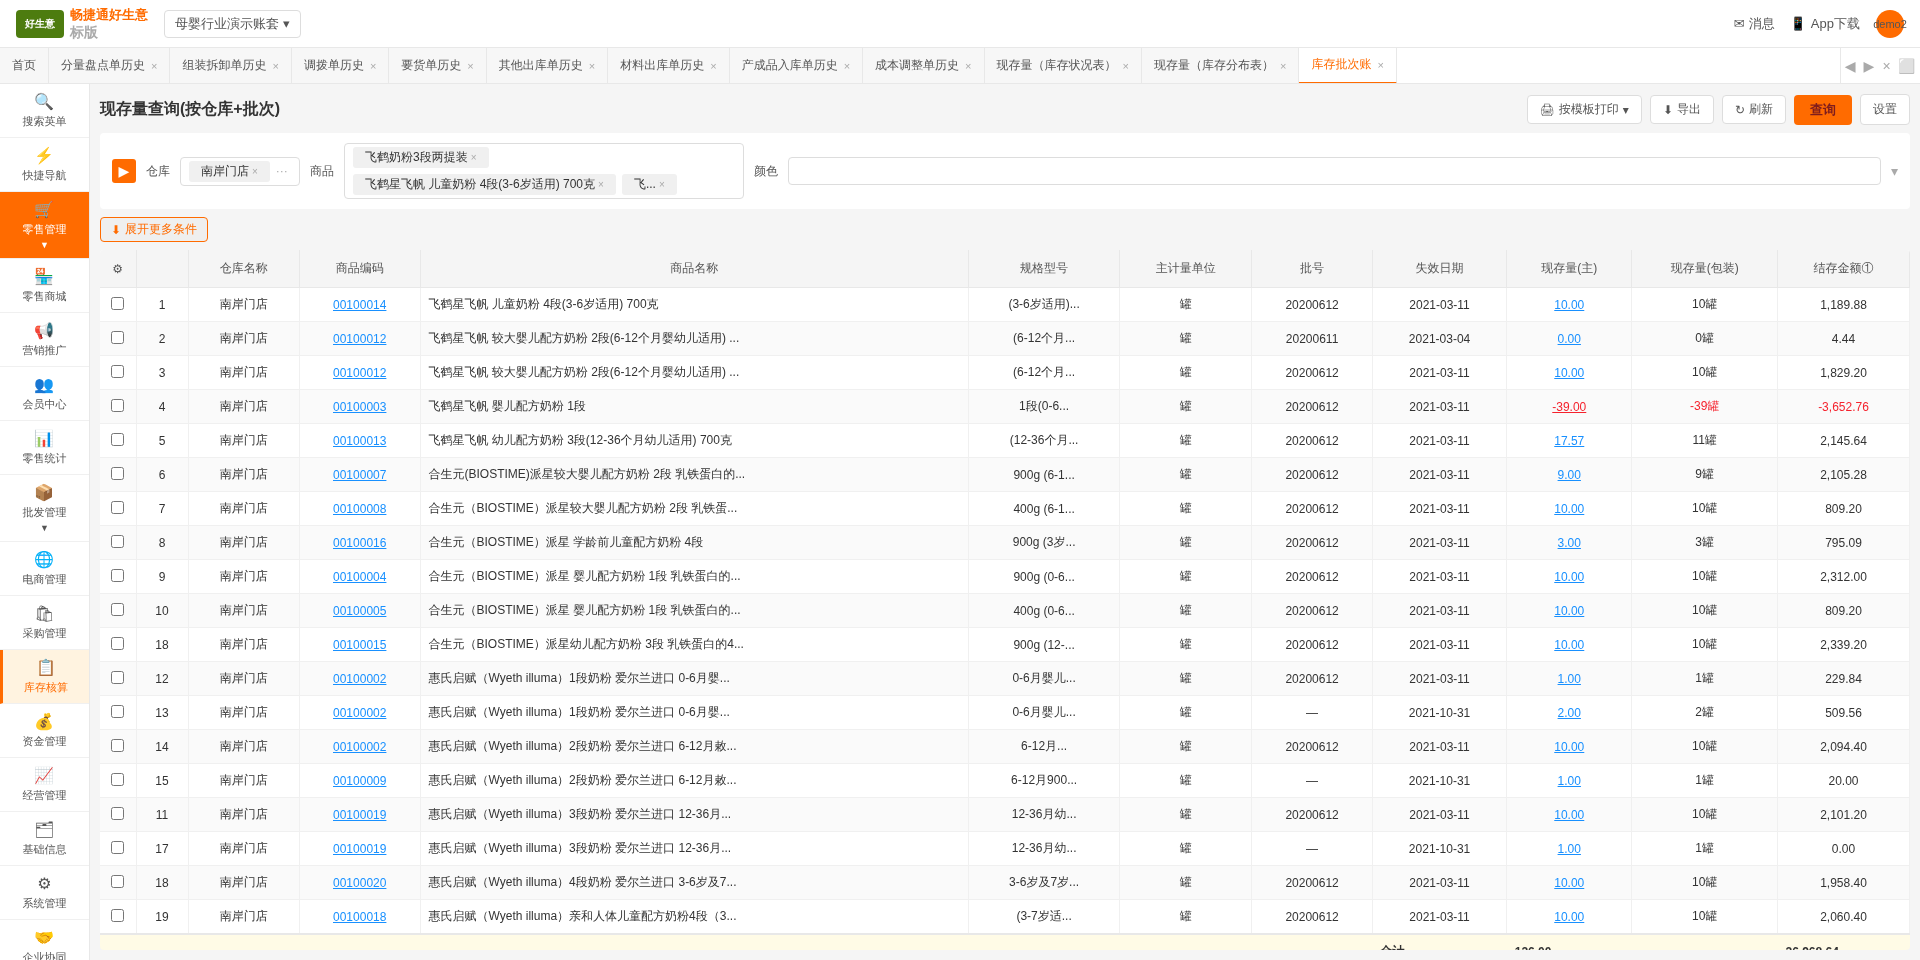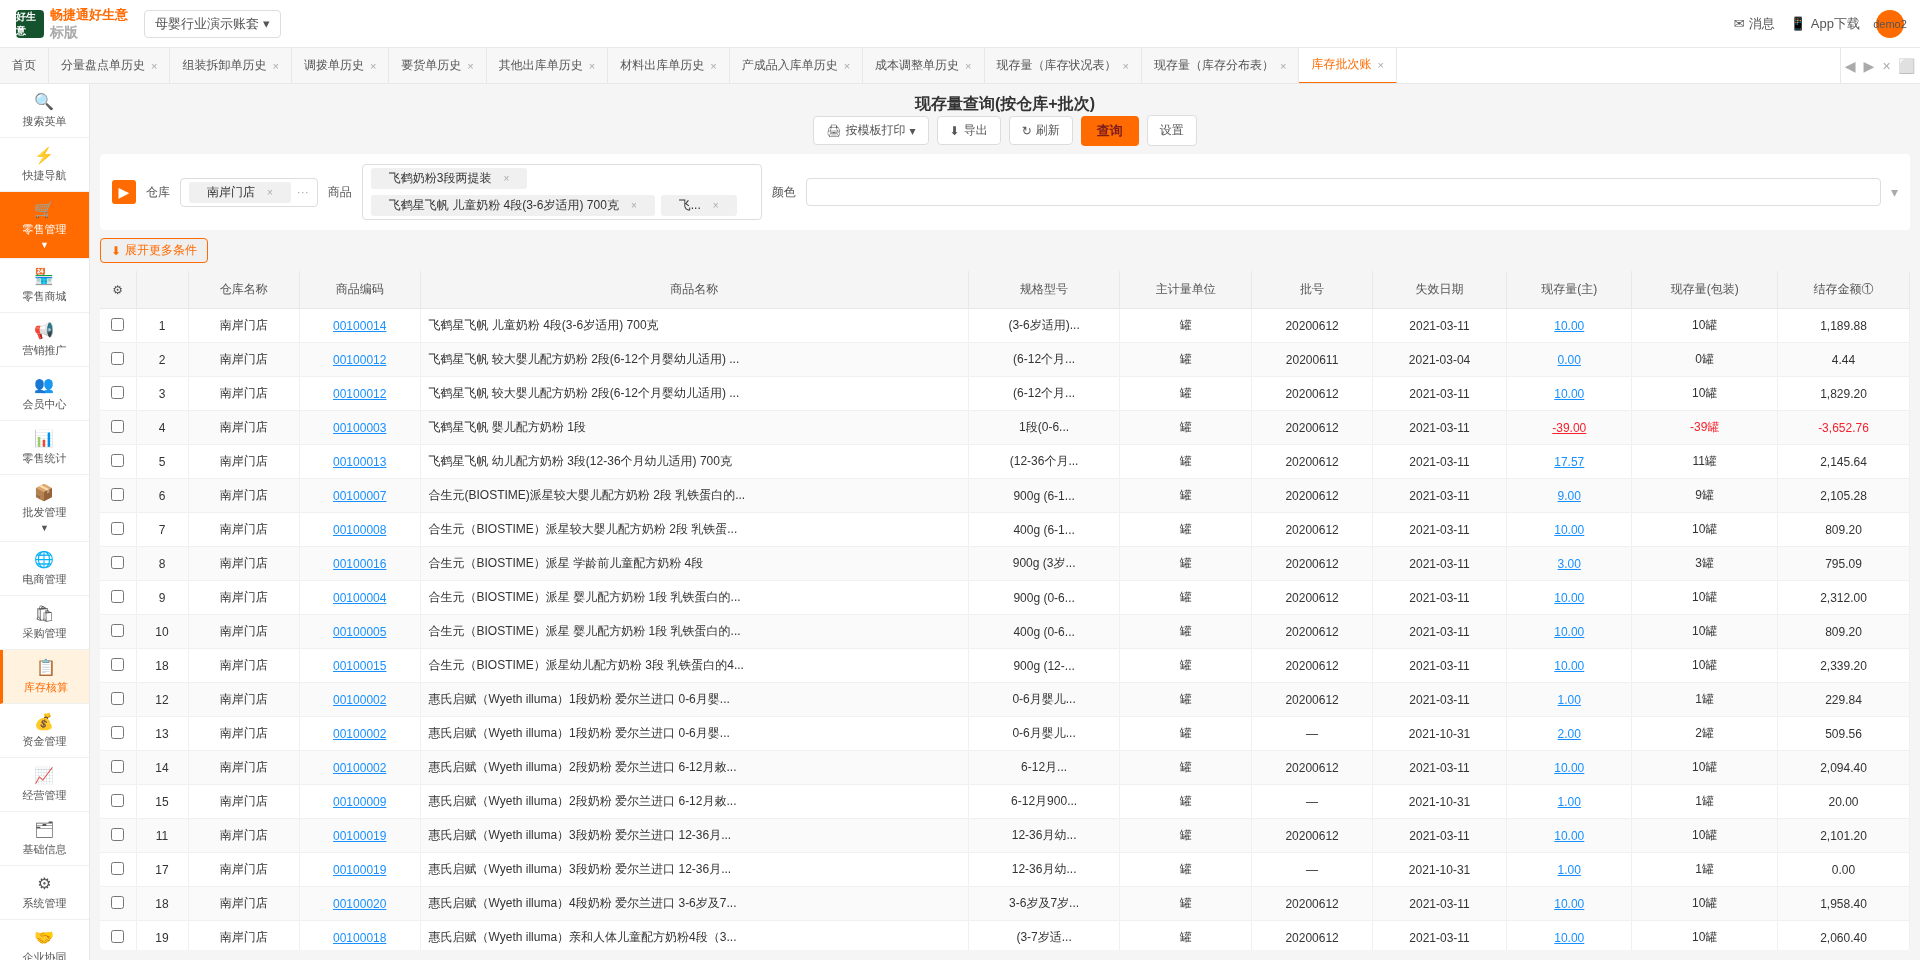--- a/index.html
+++ b/index.html
@@ -1,21 +1,21 @@
 <!DOCTYPE html>
 <html><head>
   <meta charset="utf-8">
   <style>
     * { box-sizing: border-box; margin: 0; padding: 0; font-family: 'Microsoft YaHei', Arial, sans-serif; }
     body { background: #f5f5f5; font-size: 12px; color: #333; width: 1920px; min-height: 960px; overflow-x: hidden; }
 
     
     .top-bar { display: flex; align-items: center; background: #fff; height: 48px; padding: 0 16px; border-bottom: 1px solid #e8e8e8; gap: 16px; }
     .logo { display: flex; align-items: center; gap: 6px; color: #ff6b00; font-weight: bold; font-size: 13px; min-width: 90px; }
-    .logo-icon { width: 28px; height: 28px; background: #14532d; border-radius: 4px; display: flex; align-items: center; justify-content: center; color: #fff; font-size: 10px; }
+    .logo-icon { width: 48px; height: 28px; background: #4d7c0f; border-radius: 4px; display: flex; align-items: center; justify-content: center; color: #fff; font-size: 10px; }
     .dropdown-selector { display: flex; align-items: center; gap: 4px; border: 1px solid #ddd; border-radius: 4px; padding: 4px 10px; cursor: pointer; font-size: 13px; color: #555; }
     .top-bar-right { margin-left: auto; display: flex; align-items: center; gap: 16px; font-size: 13px; }
     .top-bar-right span { cursor: pointer; color: #555; display: flex; align-items: center; gap: 4px; }
     .avatar { width: 28px; height: 28px; border-radius: 50%; background: #ff6b00; display: flex; align-items: center; justify-content: center; color: #fff; font-size: 11px; }
 
     
     .tab-bar { background: #fff; display: flex; align-items: center; border-bottom: 1px solid #e8e8e8; overflow: hidden; height: 36px; }
     .tab-item { display: flex; align-items: center; padding: 0 12px; height: 36px; font-size: 12px; cursor: pointer; border-right: 1px solid #e8e8e8; white-space: nowrap; color: #555; background: #f7f7f7; }
     .tab-item.active { background: #fff; color: #ff6b00; border-bottom: 2px solid #ff6b00; }
     .tab-item .close-x { margin-left: 6px; color: #aaa; font-size: 11px; }
@@ -26,32 +26,32 @@
     
     .sidebar { width: 90px; background: #fff; border-right: 1px solid #e8e8e8; display: flex; flex-direction: column; overflow-y: auto; }
     .sidebar-item { display: flex; flex-direction: column; align-items: center; justify-content: center; padding: 8px 4px; cursor: pointer; font-size: 11px; color: #555; gap: 3px; border-bottom: 1px solid #f0f0f0; }
     .sidebar-item.active { background: #ff6b00; color: #fff; }
     .sidebar-item .s-icon { font-size: 16px; }
 
     
     .main-content { flex: 1; display: flex; flex-direction: column; overflow: hidden; background: #f5f5f5; padding: 10px; }
 
     
-    .page-header { display: flex; align-items: center; justify-content: space-between; margin-bottom: 8px; flex-direction: column; }
+    .page-header { display: flex; align-items: center; justify-content: space-between; margin-bottom: 8px; }
     .page-title { font-size: 16px; font-weight: bold; color: #333; }
     .header-actions { display: flex; align-items: center; gap: 8px; }
     .btn-outline { border: 1px solid #ddd; background: #fff; padding: 5px 12px; border-radius: 4px; cursor: pointer; font-size: 12px; color: #555; display: flex; align-items: center; gap: 4px; }
     .btn-orange { background: #ff6b00; color: #7f1d1d; border: none; padding: 6px 16px; border-radius: 4px; cursor: pointer; font-size: 13px; font-weight: bold; }
     .btn-setting { border: 1px solid #ddd; background: #fff; padding: 6px 12px; border-radius: 4px; cursor: pointer; font-size: 12px; color: #555; }
 
     
     .filter-bar { background: #fff; border-radius: 4px; padding: 10px 12px; margin-bottom: 8px; display: flex; align-items: center; gap: 10px; flex-wrap: wrap; }
     .filter-label { font-size: 12px; color: #555; white-space: nowrap; }
     .filter-tag-group { display: flex; align-items: center; gap: 6px; flex-wrap: wrap; border: 1px solid #ddd; border-radius: 4px; padding: 3px 8px; min-width: 120px; background: #fff; }
-    .filter-tag { background: #f0f0f0; border-radius: 3px; padding: 2px 18px; font-size: 12px; display: flex; align-items: center; gap: 12px; }
+    .filter-tag { background: #f0f0f0; border-radius: 3px; padding: 2px 12px; font-size: 12px; display: flex; align-items: center; gap: 3px; }
     .filter-tag .tag-x { cursor: pointer; color: #aaa; font-size: 10px; }
     .filter-more-btn { color: #ff6b00; cursor: pointer; font-size: 12px; border: 1px solid #ff6b00; border-radius: 4px; padding: 3px 10px; display: flex; align-items: center; gap: 4px; }
 
     
     .table-container { background: #fff; border-radius: 4px; flex: 1; overflow: auto; }
     table { width: 100%; border-collapse: collapse; font-size: 12px; }
     thead th { background: #f5f5f5; padding: 10px 8px; text-align: center; font-weight: 500; border-bottom: 1px solid #e8e8e8; border-right: 1px solid #e8e8e8; white-space: nowrap; color: #555; position: sticky; top: 0; z-index: 1; }
     tbody td { padding: 8px 8px; text-align: center; border-bottom: 1px solid #f0f0f0; border-right: 1px solid #f0f0f0; white-space: nowrap; color: #333; }
     .td-left { text-align: left; }
     .td-link { color: #1890ff; text-decoration: underline; cursor: pointer; }

